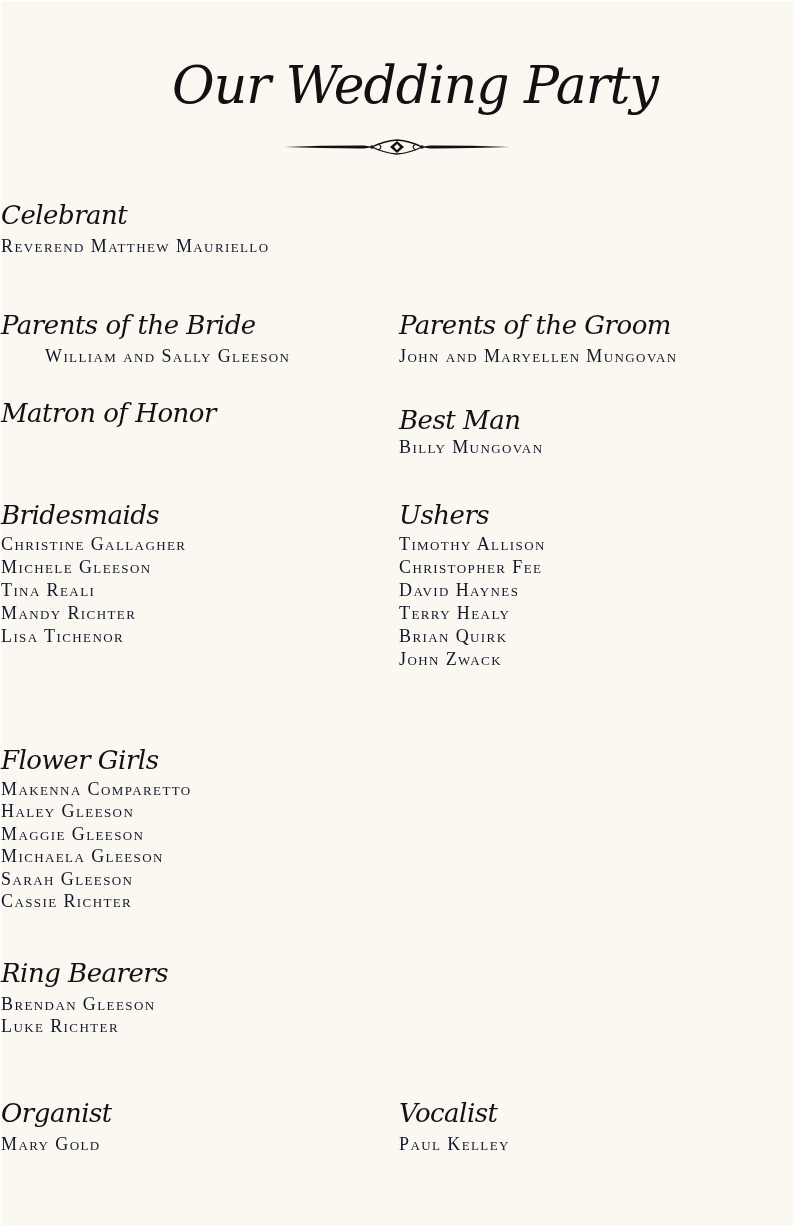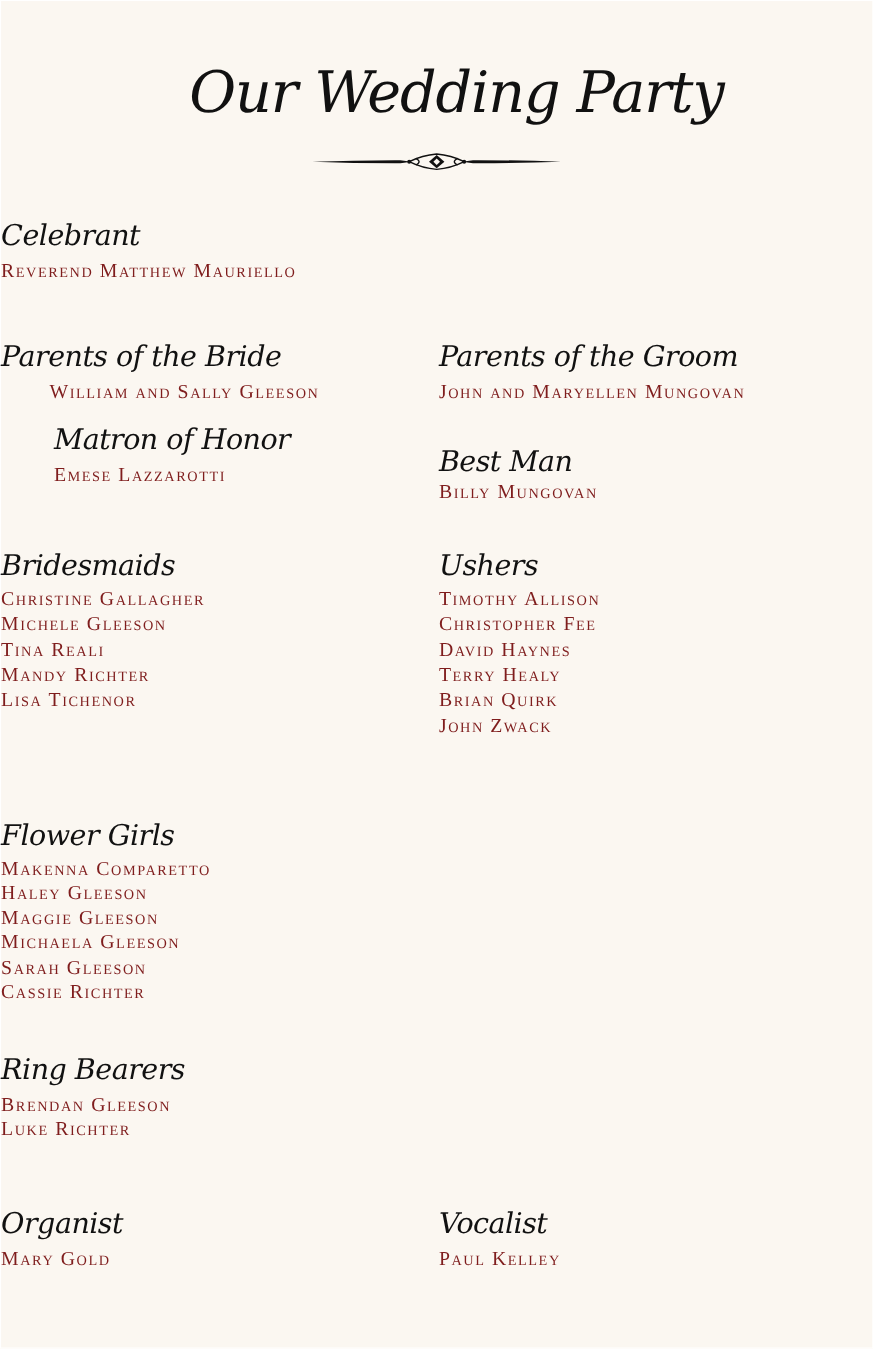--- a/index.html
+++ b/index.html
@@ -51,21 +51,21 @@
       color: #111;
       line-height: 32px;
       height: 32px;
     }
     .names {
       font-family: "Liberation Serif", serif;
       font-variant: small-caps;
       font-size: 18px;
       letter-spacing: 1.4px;
       line-height: 23px;
-      color: #7f1d1d;
+      color: #0f172a;
     }
     .names div { white-space: nowrap; }
     .flower .names, .ring .names { line-height: 22.4px; }
   </style>
 </head>
 <body>
 
 <div class="page">
 
   <div class="title">Our Wedding Party</div>
@@ -96,25 +96,22 @@
     </div>
   </div>
 
   <div class="section" style="left:398px; width:394px; top:308px;">
     <div class="heading">Parents of the Groom</div>
     <div class="names" style="margin-top:4px;">
       <div>John and Maryellen Mungovan</div>
     </div>
   </div>
 
-  <div class="section" style="left:0; width:398px; top:383px;padding-left:48px;">
+  <div class="section" style="left:0; width:398px; top:396px;">
     <div class="heading">Matron of Honor</div>
-    <div class="names" style="margin-top:4px;">
-      <div>Emese Lazzarotti</div>
-    </div>
   </div>
 
   <div class="section" style="left:398px; width:394px; top:403px;">
     <div class="heading">Best Man</div>
     <div class="names" style="margin-top:0;">
       <div>Billy Mungovan</div>
     </div>
   </div>
 
   <div class="section" style="left:0; width:398px; top:498px;">

